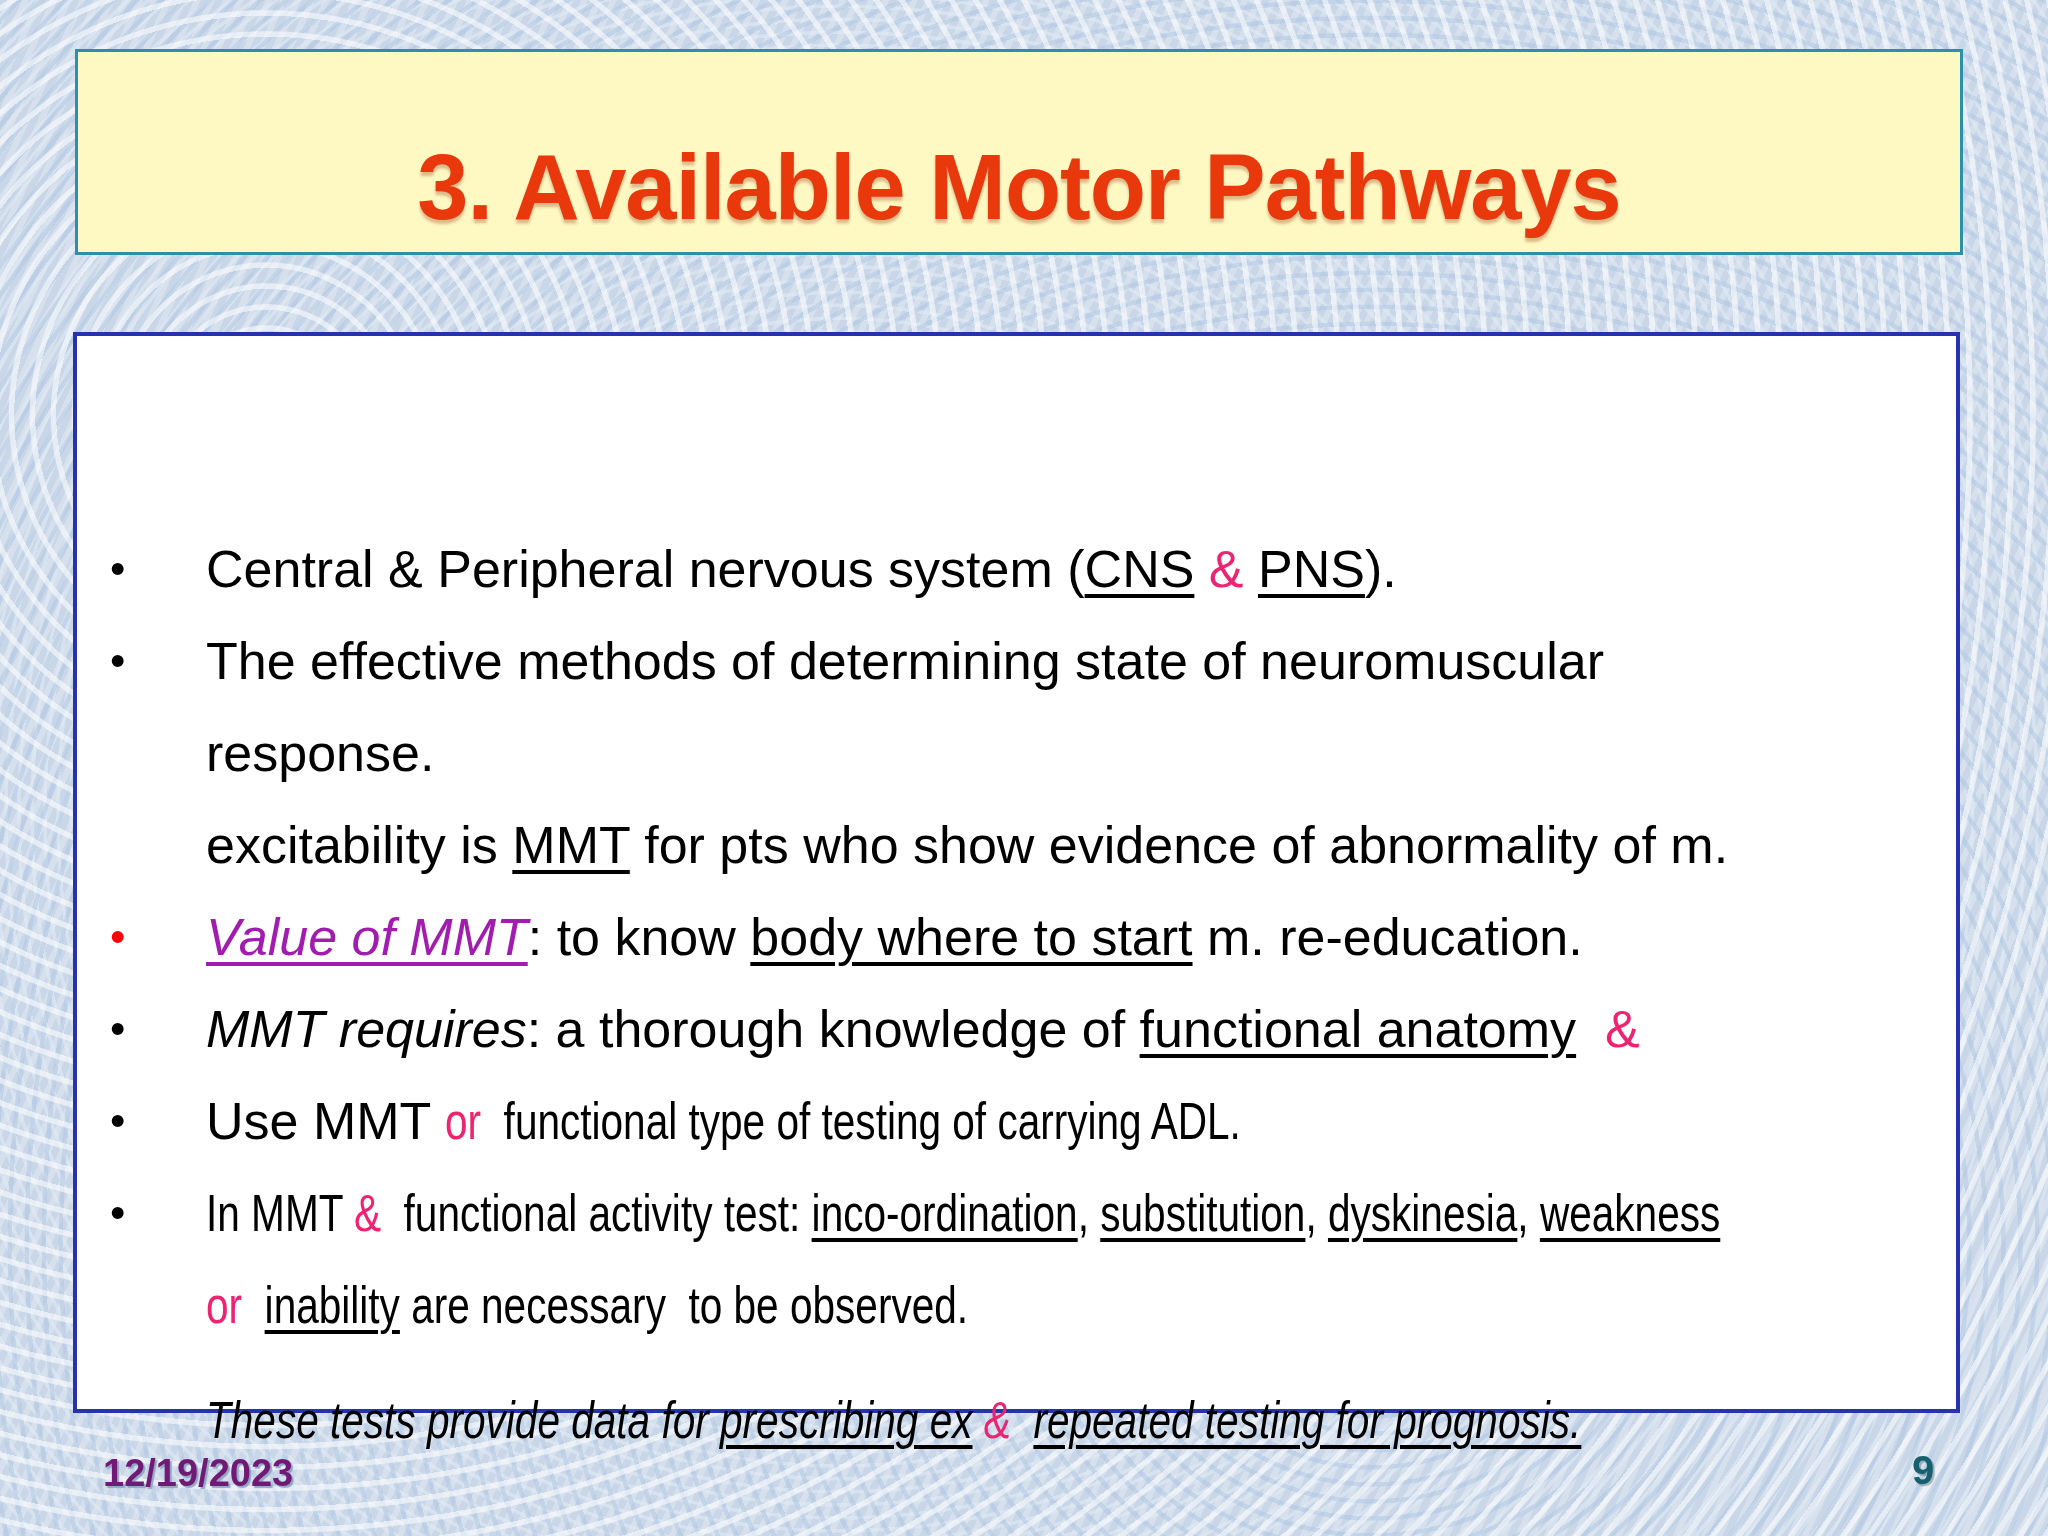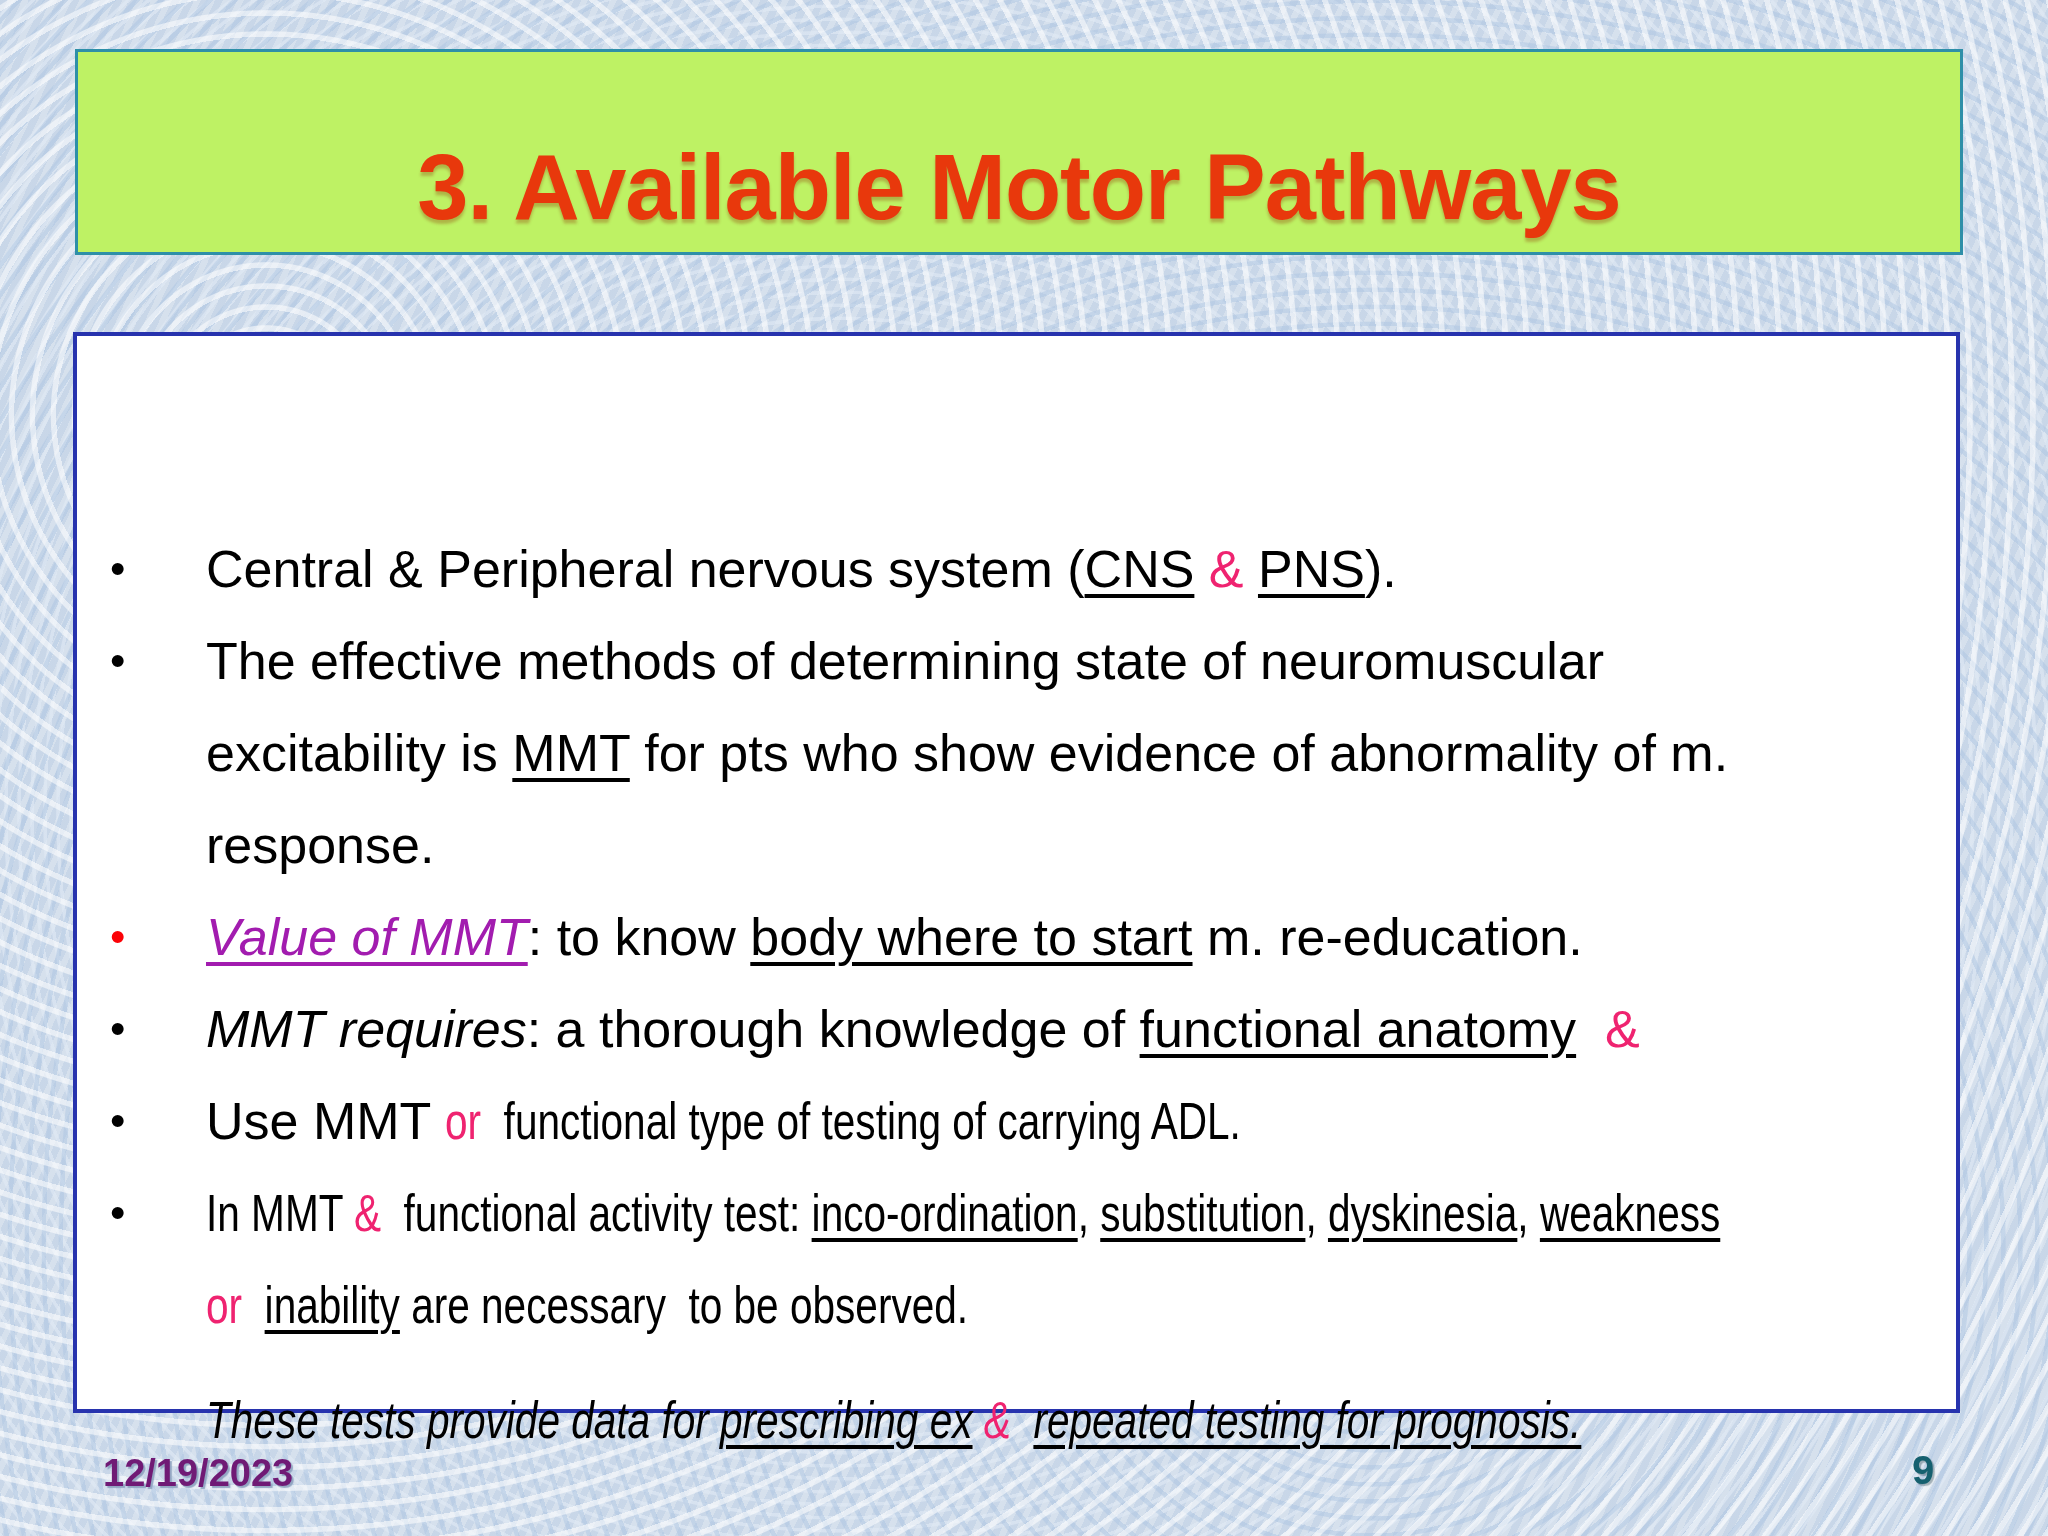--- a/index.html
+++ b/index.html
@@ -8,21 +8,21 @@
     font-family:"Liberation Sans",sans-serif;
     background-color:#ccd9e9;
     background-image:
       repeating-radial-gradient(circle at 13% 27%, rgba(255,255,255,.55) 0 5px, rgba(255,255,255,0) 6px 21px),
       repeating-radial-gradient(circle at 67% 81%, rgba(170,195,225,.45) 0 4px, rgba(170,195,225,0) 5px 17px),
       repeating-radial-gradient(circle at 41% 53%, rgba(225,234,245,.6) 0 3px, rgba(225,234,245,0) 4px 13px),
       repeating-linear-gradient(115deg, rgba(190,208,230,.25) 0 7px, rgba(255,255,255,.2) 7px 13px);
   }
   .header-box{
     position:absolute;left:75px;top:49px;width:1888px;height:206px;
-    box-sizing:border-box;border:3px solid #2e8fa8;background:#bef264;
+    box-sizing:border-box;border:3px solid #2e8fa8;background:#fef9c3;
     display:flex;align-items:flex-end;justify-content:center;
     padding-bottom:12px;
   }
   .header-title{
     font-size:92px;font-weight:bold;color:#e8380c;letter-spacing:-1px;
     text-shadow:0 4px 3px rgba(140,40,0,.30);
     white-space:pre;
   }
   .content-box{
     position:absolute;left:73px;top:332px;width:1887px;height:1081px;
@@ -70,22 +70,22 @@
 
 <div class="content-box">
   <div id="bullets">
       <div class="bullet-item">
         <span class="marker" style="color: rgb(0, 0, 0);">•</span>
         <div class="line"><span class="seg">Central &amp; Peripheral nervous system (</span><span class="seg u">CNS</span><span class="seg"> </span><span class="seg" style="color: rgb(239, 35, 112);">&amp;</span><span class="seg"> </span><span class="seg u">PNS</span><span class="seg">).</span></div>
       </div>
       <div class="bullet-item">
         <span class="marker" style="color: rgb(0, 0, 0);">•</span>
         <div class="line"><span class="seg">The effective methods of determining state of neuromuscular</span></div>
+        <div class="line"><span class="seg">response.</span></div>
         <div class="line"><span class="seg">excitability is </span><span class="seg u">MMT</span><span class="seg"> for pts who show evidence of abnormality of m.</span></div>
-        <div class="line"><span class="seg">response.</span></div>
       </div>
       <div class="bullet-item">
         <span class="marker" style="color: rgb(251, 2, 7);">•</span>
         <div class="line"><span class="seg u i" style="color: #a21caf;">Value of MMT</span><span class="seg">: to know </span><span class="seg u">body where to start</span><span class="seg"> m. re-education.</span></div>
       </div>
       <div class="bullet-item">
         <span class="marker" style="color: rgb(0, 0, 0);">•</span>
         <div class="line"><span class="seg i">MMT requires</span><span class="seg">: a thorough knowledge of </span><span class="seg u">functional anatomy</span><span class="seg">  </span><span class="seg" style="color: rgb(239, 35, 112);">&amp;</span></div>
       </div>
       <div class="bullet-item">

